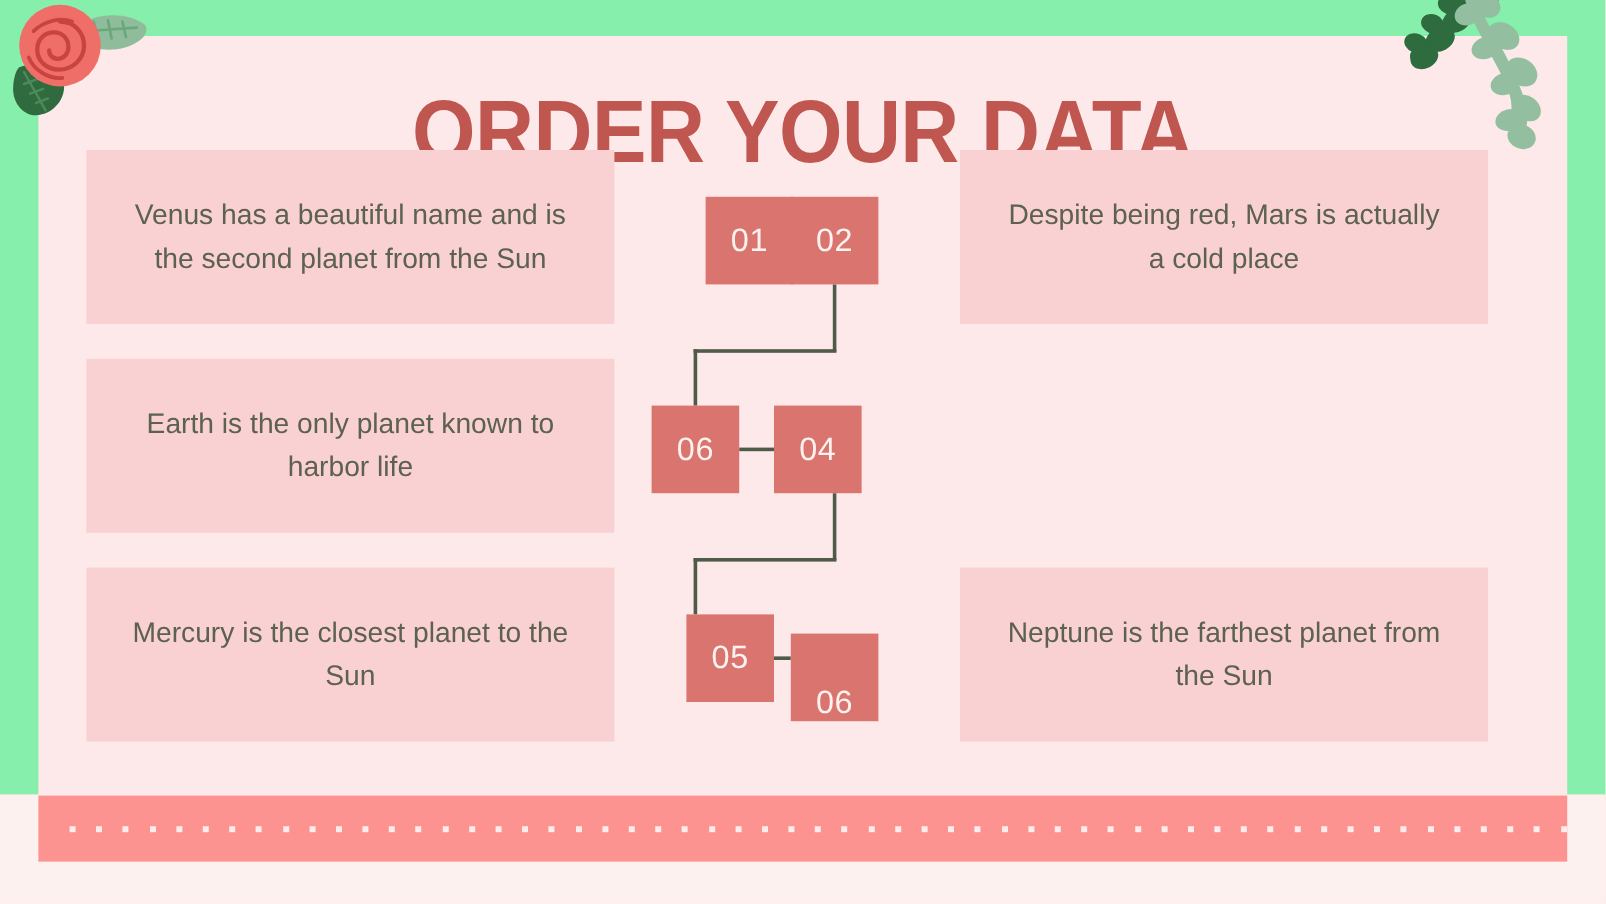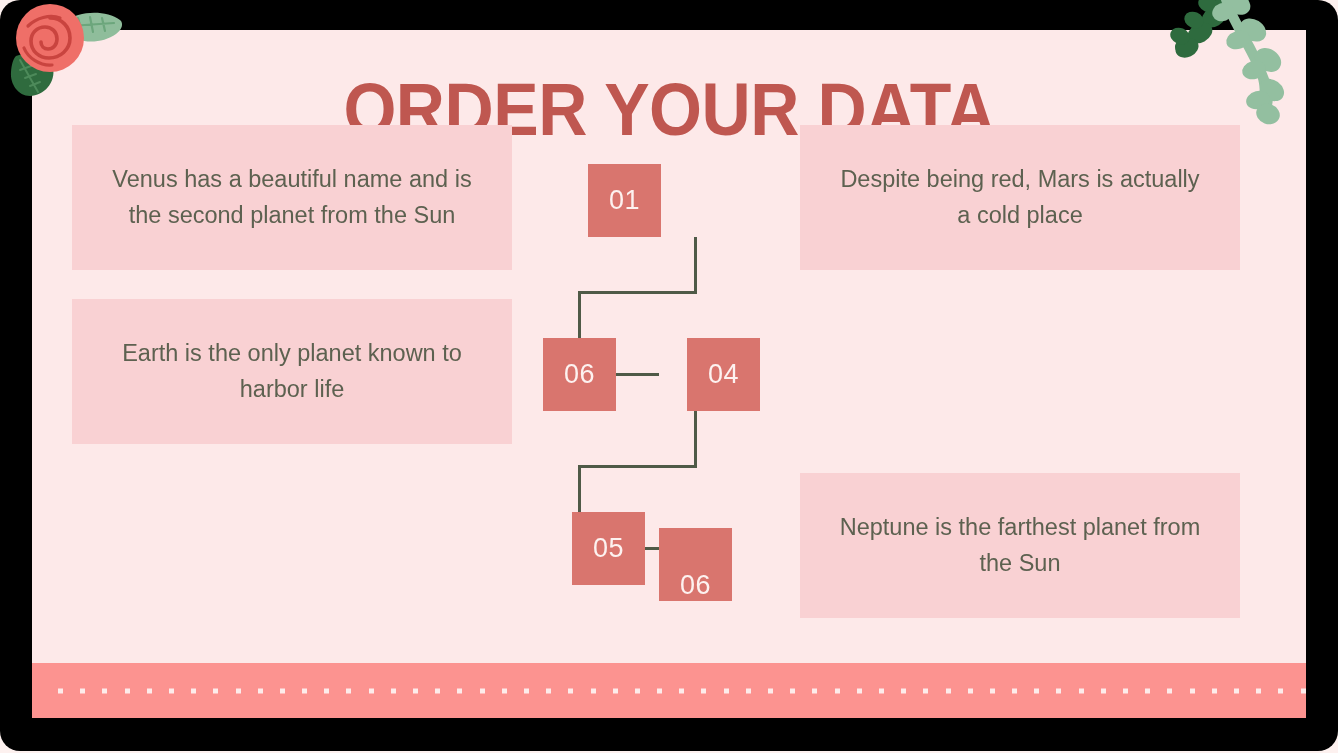--- a/index.html
+++ b/index.html
@@ -10,23 +10,22 @@
     width: 1338px;
     height: 753px;
     background: #fdf1ef;
     font-family: "Liberation Sans", sans-serif;
     overflow: hidden;
   }
 
   #slide {
     position: relative;
     width: 1338px;
-    height: 751px;
-    background: #000000;
-    border-radius: 20px;
+    height: 662px;
+    background: #86efac;
   }
 
   
   .panel {
     position: absolute;
     left: 32px;
     top: 30px;
     width: 1274px;
     height: 688px;
     background: #fde9e9;
@@ -85,21 +84,21 @@
     justify-content: center;
     color: #fdf2f0;
     font-size: 27px;
     font-family: "Liberation Sans", sans-serif;
     font-weight: 400;
     letter-spacing: 0.5px;
   }
   .nb01 { left: 543px; top: 164px; margin-left: 45px; }
   .nb02 { left: 659px; top: 164px; }
   .nb03 { left: 543px; top: 338px; }
-  .nb04 { left: 687px; top: 338px; }
+  .nb04 { left: 645px; top: 338px; }
   .nb05 { left: 572px; top: 512px; }
   .nb06 { left: 659px; top: 528px; align-items: flex-end; }
 
   
   .conn {
     position: absolute;
     background: #4f5a47;
   }
   .conn.h { height: 3px; }
   .conn.v { width: 3px; }
@@ -163,37 +162,43 @@
   </div>
 
   <div class="card left row1">
     <span class="card-text">Venus has a beautiful name and is the second planet from the Sun</span>
   </div>
   <div class="card right row1">
     <span class="card-text">Despite being red, Mars is actually a cold place</span>
   </div>
   <div class="card left row2">
     <span class="card-text">Earth is the only planet known to harbor life</span>
+  </div>
+  <div class="card left row3">
+    <span class="card-text">Mercury is the closest planet to the Sun</span>
   </div>
   <div class="card right row3">
     <span class="card-text">Neptune is the farthest planet from the Sun</span>
   </div>
 
   <div class="conn h c12"></div>
   <div class="conn v c23a"></div>
   <div class="conn h c23b"></div>
   <div class="conn v c23c"></div>
   <div class="conn h c34"></div>
   <div class="conn v c45a"></div>
   <div class="conn h c45b"></div>
   <div class="conn v c45c"></div>
   <div class="conn h c56"></div>
 
   <div class="numbox nb01">
     <span>01</span>
+  </div>
+  <div class="numbox nb02">
+    <span>02</span>
   </div>
   <div class="numbox nb03">
     <span>06</span>
   </div>
   <div class="numbox nb04">
     <span>04</span>
   </div>
   <div class="numbox nb05">
     <span>05</span>
   </div>

